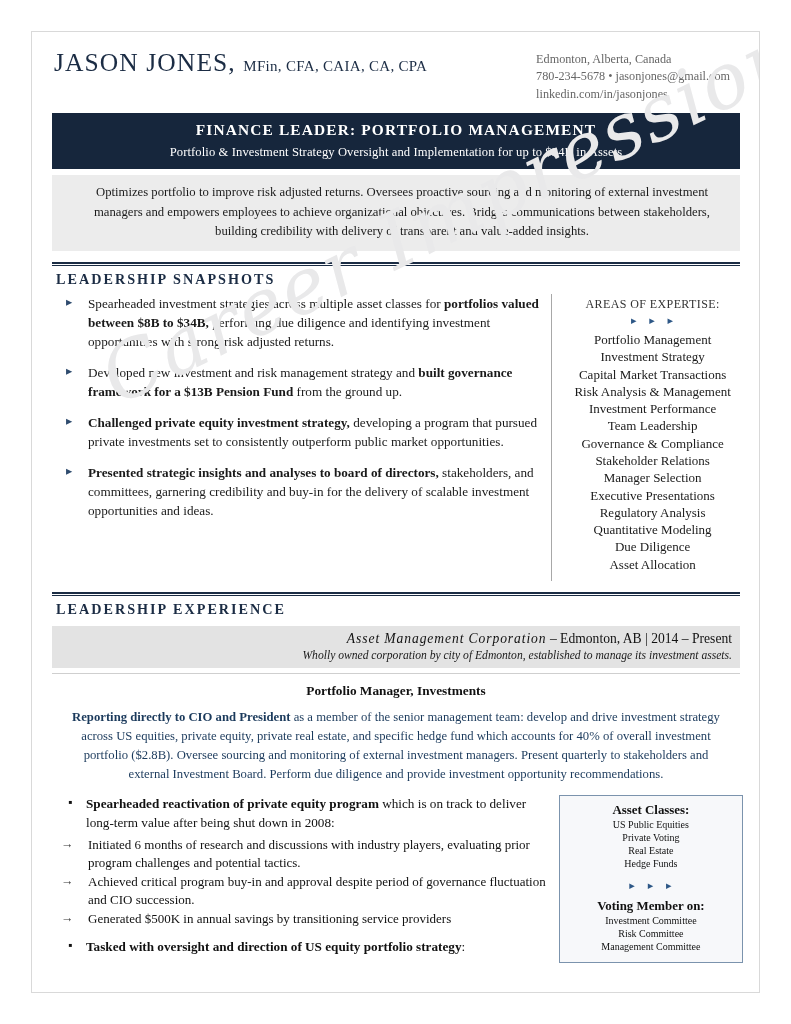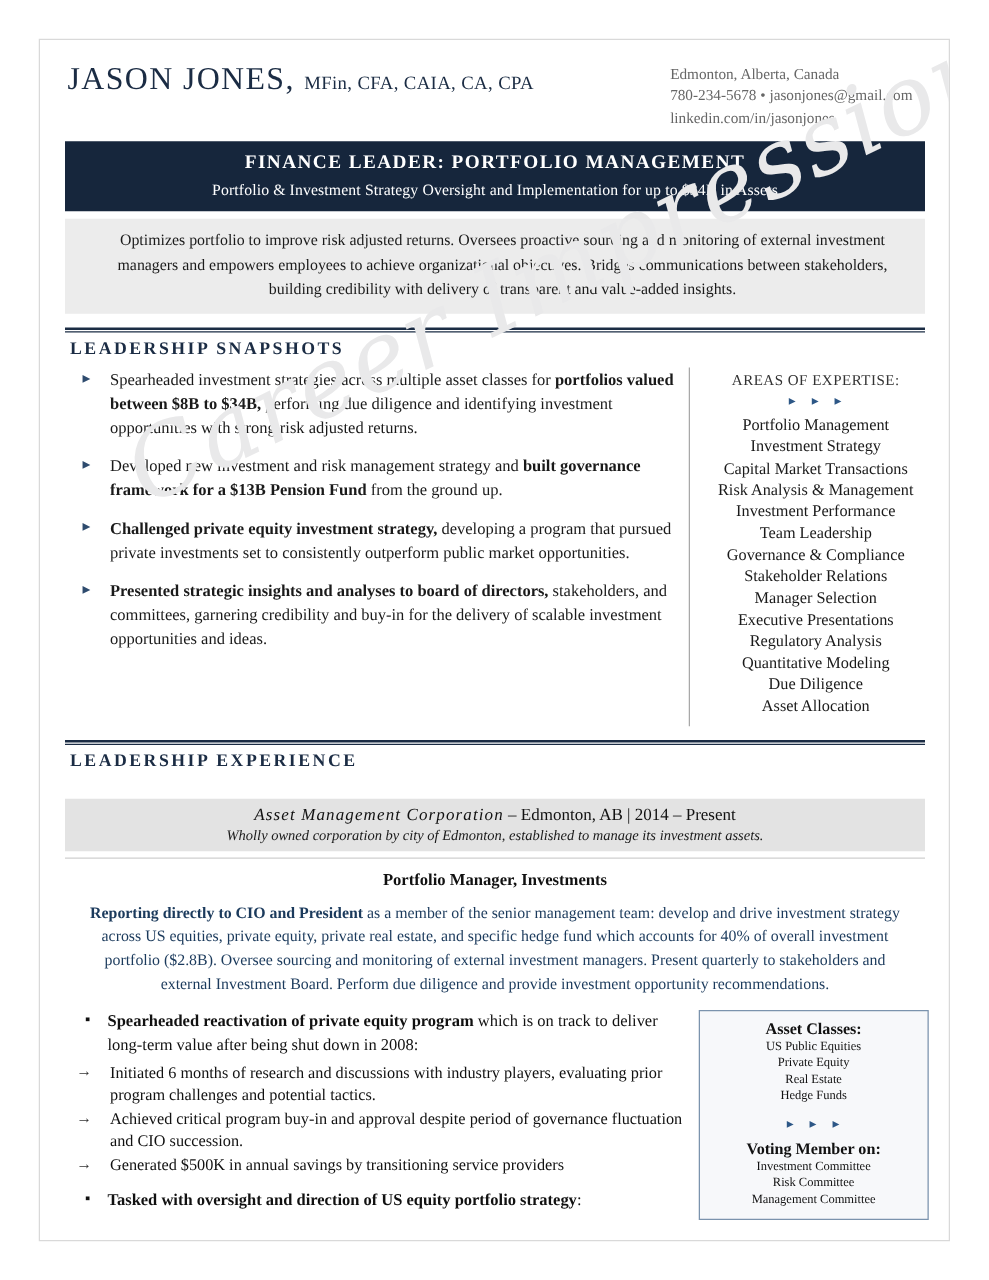--- a/index.html
+++ b/index.html
@@ -159,23 +159,23 @@
   .side-item {
     font-size: 13.0px;
     line-height: 1.33;
     color: #1a1a1a;
     white-space: nowrap;
   }
 
   
   .job-band {
     background: #e3e3e3;
-    text-align: center;
+    text-align: right;
     padding: 5px 8px 6px 8px;
-    margin: 21px 3px 0 3px;
+    margin: 8px 3px 0 3px;
   }
   .job-line1 { font-size: 13.6px; color: #111; }
   .job-line1 .co { font-style: italic; letter-spacing: 0.9px; }
   .job-line2 { font-size: 11.6px; font-style: italic; color: #1a1a1a; margin-top: 2px; }
   .job-rule { border-top: 1px solid #cfcfcf; margin: 5px 3px 0 3px; }
   .job-title {
     text-align: center;
     font-size: 13.3px;
     font-weight: bold;
     color: #111;
@@ -336,21 +336,21 @@
             <span class="lead">Tasked with oversight and direction of US equity portfolio strategy</span><span>:</span>
           </li>
         </ul>
 
       </div>
 
       <div class="exp-side">
         <div class="box">
           <div class="box-head">Asset Classes:</div>
           <div class="box-item">US Public Equities</div>
-          <div class="box-item">Private Equity</div>
+          <div class="box-item">Private Voting</div>
           <div class="box-item">Real Estate</div>
           <div class="box-item">Hedge Funds</div>
           <div class="box-arrows">▸ ▸ ▸</div>
           <div class="box-head">Voting Member on:</div>
           <div class="box-item">Investment Committee</div>
           <div class="box-item">Risk Committee</div>
           <div class="box-item">Management Committee</div>
         </div>
       </div>
     </div>

